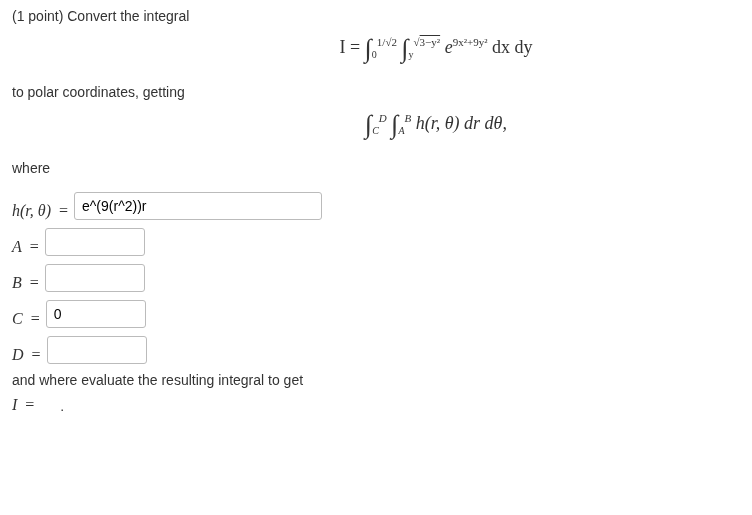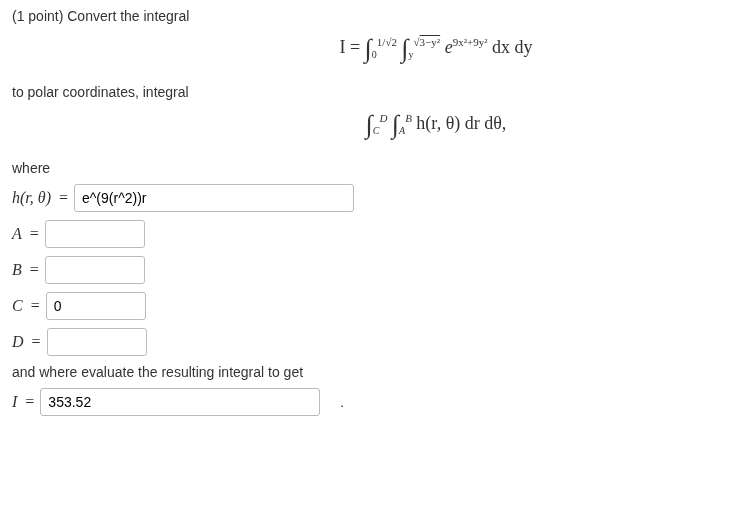--- a/index.html
+++ b/index.html
@@ -15,21 +15,21 @@
     font-family: "Times New Roman", serif;
     font-size: 18px;
     text-align: center;
     margin: 10px 0 20px 0;
   }
   .math-display .int { font-size: 26px; vertical-align: -4px; }
   .sup { font-size: 11px; vertical-align: super; margin-top: 27px; }
   .sub { font-size: 10px; vertical-align: sub; }
   .row {
     display: flex;
-    align-items: center;
+    align-items: flex-end;
     margin: 8px 0;
   }
   .label {
     font-family: "Times New Roman", serif;
     font-style: italic;
     font-size: 16px;
     margin-right: 6px;
     white-space: nowrap;
   }
   .eq {
@@ -38,21 +38,21 @@
     margin: 0 6px 0 2px;
   }
   input[type="text"] {
     border: 1px solid #bbb;
     border-radius: 3px;
     padding: 5px 7px;
     font-size: 14px;
     font-family: Arial, sans-serif;
     box-sizing: border-box;
   }
-  .w-long { width: 280px; }
+  .w-long { width: 248px; margin-top: 8px; }
   .w-short { width: 100px; }
   .plain {
     margin: 0 0;
   }
   .sqrt-line { text-decoration: overline; }
 </style>
 </head>
 <body>
 
 <div class="plain">
@@ -61,26 +61,26 @@
 </div>
 
 <div class="math-display" style="padding-left:120px;">
   <span>I =</span>
   <span class="int">∫</span><span class="sub">0</span><span class="sup">1/√2</span>
   <span class="int">∫</span><span class="sub">y</span><span class="sup"><span>√</span><span class="sqrt-line">3−y²</span></span>
   <span style="font-style:italic;">e</span><span class="sup">9x²+9y²</span>
   <span style=""> dx dy</span>
 </div>
 
-<div class="plain">to polar coordinates, integral</div>
+<div class="plain">to polar coordinates, getting</div>
 
 <div class="math-display" style="padding-left:120px;">
   <span class="int">∫</span><span class="sub" style="font-style:italic;">C</span><span class="sup" style="font-style:italic;">D</span>
   <span class="int">∫</span><span class="sub" style="font-style:italic;">A</span><span class="sup" style="font-style:italic;">B</span>
-  <span style="">h(r, θ) dr dθ,</span>
+  <span style="font-style:italic;">h(r, θ) dr dθ,</span>
 </div>
 
 <div class="plain">where</div>
 
 <div class="row">
   <span class="label">h(r, θ)</span>
   <span class="eq">=</span>
   <input type="text" class="w-long" value="e^(9(r^2))r" style="">
 </div>
 
@@ -106,15 +106,14 @@
   <span class="label">D</span>
   <span class="eq">=</span>
   <input type="text" class="w-short" value="" style="">
 </div>
 
 <div class="plain">and where evaluate the resulting integral to get</div>
 
 <div class="row">
   <span class="label">I</span>
   <span class="eq">=</span>
-  <input type="text" class="w-long" value="353.52" style="">
   <span style="margin-left:20px;">.</span>
 </div>
 
 </body></html>

